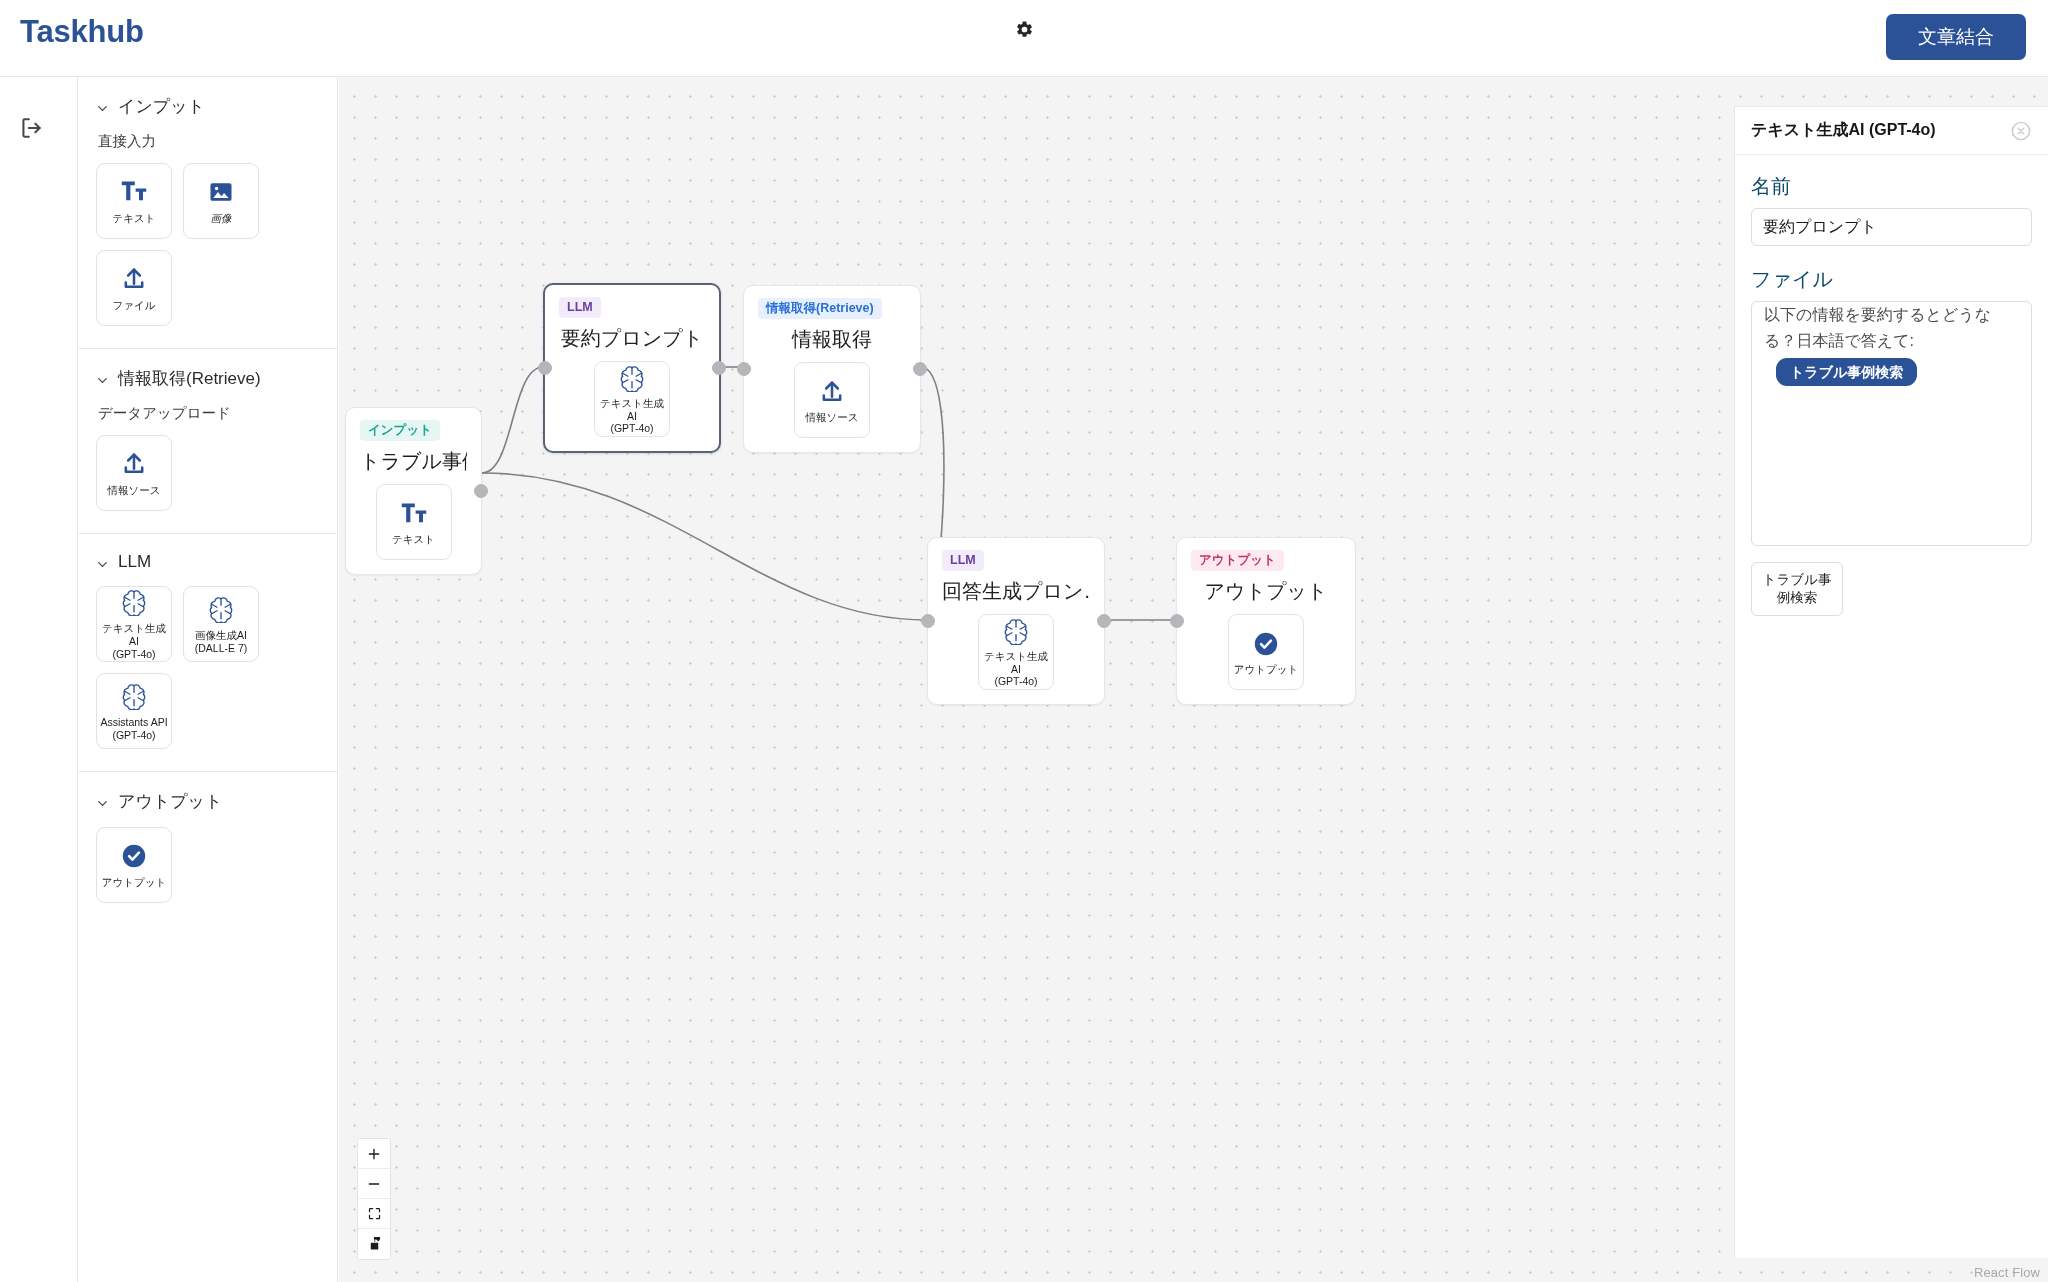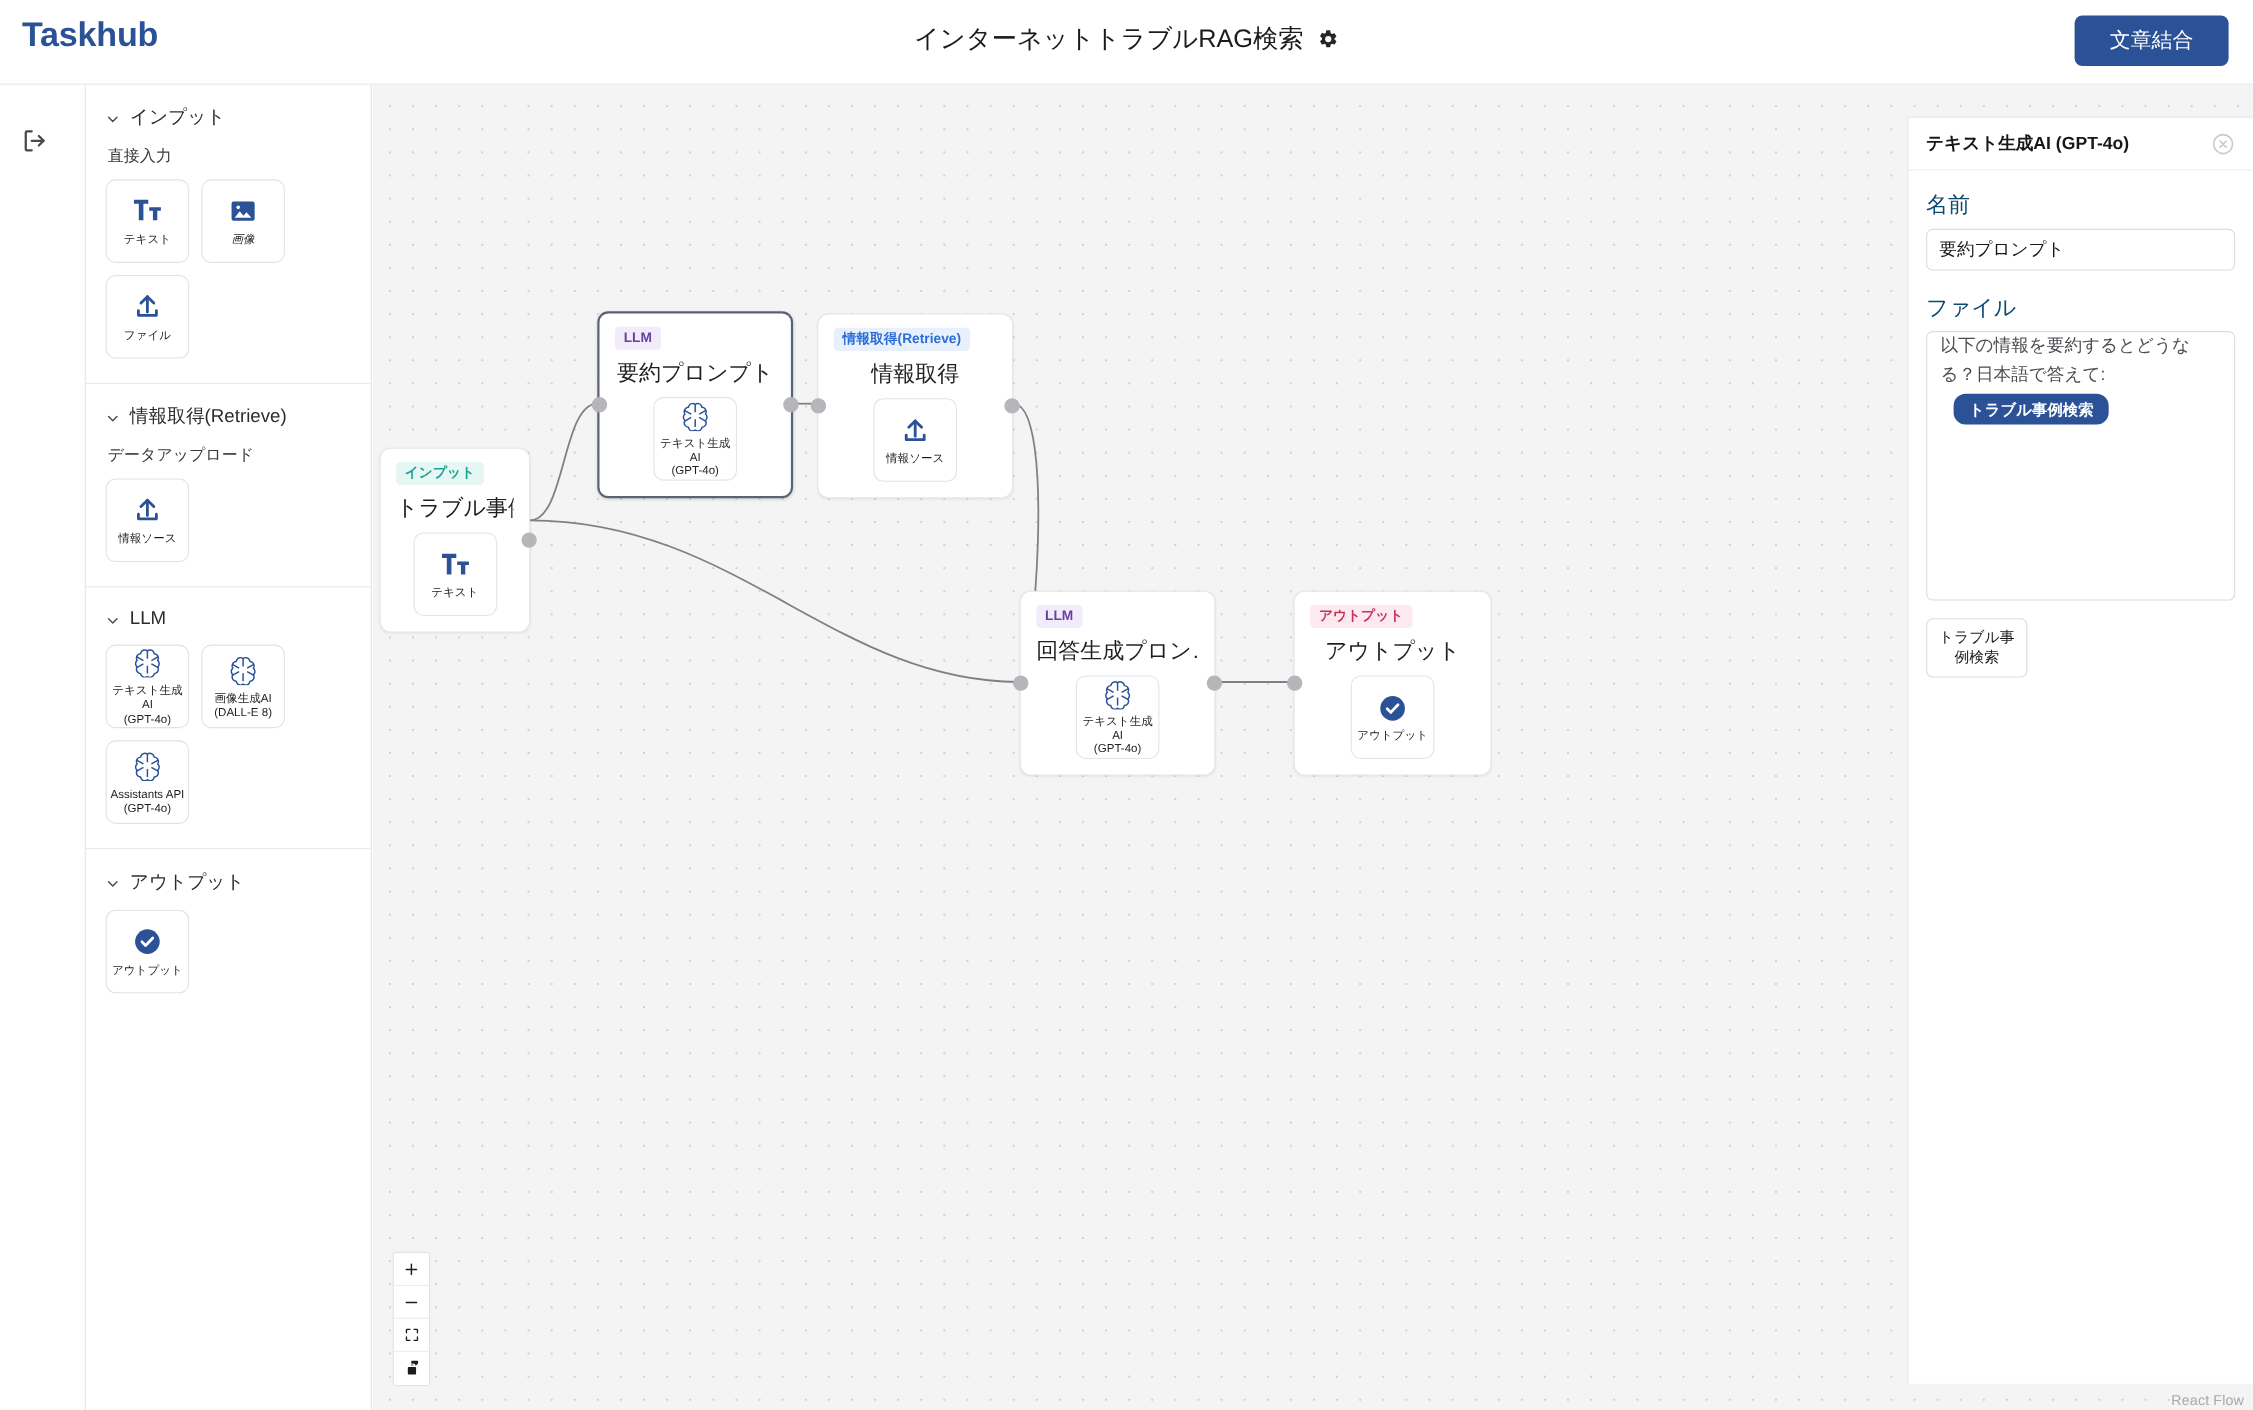--- a/index.html
+++ b/index.html
@@ -202,21 +202,20 @@
     line-height: 1.35; cursor: pointer; text-align: center;
   }
 </style>
 </head>
 <body>
 
 <div class="topbar">
   <div class="brand">Taskhub</div>
 
   <div class="title-wrap">
-    <span class="doc-title">インターネットトラブルRAG検索</span>
     <span class="gear">
       <svg viewBox="0 0 24 24" width="19" height="19" fill="#262628">
         <path d="M19.14 12.94a7.4 7.4 0 000-1.88l2.03-1.58a.5.5 0 00.12-.64l-1.92-3.32a.5.5 0 00-.6-.22l-2.39.96a7.3 7.3 0 00-1.63-.94l-.36-2.54A.5.5 0 0013.9 2h-3.8a.5.5 0 00-.49.42l-.36 2.54c-.59.24-1.13.56-1.63.94l-2.39-.96a.5.5 0 00-.6.22L2.71 8.48a.5.5 0 00.12.64l2.03 1.58a7.4 7.4 0 000 1.88l-2.03 1.58a.5.5 0 00-.12.64l1.92 3.32c.12.21.37.3.6.22l2.39-.96c.5.38 1.04.7 1.63.94l.36 2.54c.04.24.25.42.49.42h3.8a.5.5 0 00.49-.42l.36-2.54c.59-.24 1.13-.56 1.63-.94l2.39.96c.23.08.48-.01.6-.22l1.92-3.32a.5.5 0 00-.12-.64l-2.03-1.58zM12 15.6A3.6 3.6 0 1115.6 12 3.6 3.6 0 0112 15.6z"></path>
       </svg>
     </span>
   </div>
 
   <button class="save-btn">文章結合</button>
 </div>
 
@@ -316,21 +315,21 @@
           <div class="card">
             <span class="card-ic">
               <svg viewBox="0 0 24 24" width="28" height="28" fill="none" stroke="#2b5197" stroke-width="1.15" stroke-linejoin="round">
                 <path d="M12 3.2c1.5-1.3 3.9-.9 4.9 1 .2.4.3.8.4 1.2 2 .1 3.5 1.9 3.2 3.9-.1.5-.3.9-.5 1.3 1.6 1.3 1.6 3.8 0 5.1.2.4.4.9.5 1.3.3 2-1.2 3.8-3.2 3.9-.1.4-.2.8-.4 1.2-1 1.9-3.4 2.3-4.9 1-1.5 1.3-3.9.9-4.9-1-.2-.4-.3-.8-.4-1.2-2-.1-3.5-1.9-3.2-3.9.1-.4.3-.9.5-1.3-1.6-1.3-1.6-3.8 0-5.1-.2-.4-.4-.8-.5-1.3-.3-2 1.2-3.8 3.2-3.9.1-.4.2-.8.4-1.2 1-1.9 3.4-2.3 4.9-1z"></path>
                 <path d="M12 3.2v6.1M12 14.7v6.1"></path>
                 <path d="M3.6 7.7l5.3 3M15.1 13.3l5.3 3"></path>
                 <path d="M20.4 7.7l-5.3 3M8.9 13.3l-5.3 3"></path>
               </svg>
             </span>
             <span class="card-lb" style="white-space: pre-line;">画像生成AI
-(DALL-E 8)</span>
+(DALL-E 7)</span>
           </div>
           <div class="card">
             <span class="card-ic">
               <svg viewBox="0 0 24 24" width="28" height="28" fill="none" stroke="#2b5197" stroke-width="1.15" stroke-linejoin="round">
                 <path d="M12 3.2c1.5-1.3 3.9-.9 4.9 1 .2.4.3.8.4 1.2 2 .1 3.5 1.9 3.2 3.9-.1.5-.3.9-.5 1.3 1.6 1.3 1.6 3.8 0 5.1.2.4.4.9.5 1.3.3 2-1.2 3.8-3.2 3.9-.1.4-.2.8-.4 1.2-1 1.9-3.4 2.3-4.9 1-1.5 1.3-3.9.9-4.9-1-.2-.4-.3-.8-.4-1.2-2-.1-3.5-1.9-3.2-3.9.1-.4.3-.9.5-1.3-1.6-1.3-1.6-3.8 0-5.1-.2-.4-.4-.8-.5-1.3-.3-2 1.2-3.8 3.2-3.9.1-.4.2-.8.4-1.2 1-1.9 3.4-2.3 4.9-1z"></path>
                 <path d="M12 3.2v6.1M12 14.7v6.1"></path>
                 <path d="M3.6 7.7l5.3 3M15.1 13.3l5.3 3"></path>
                 <path d="M20.4 7.7l-5.3 3M8.9 13.3l-5.3 3"></path>
               </svg>
             </span>

